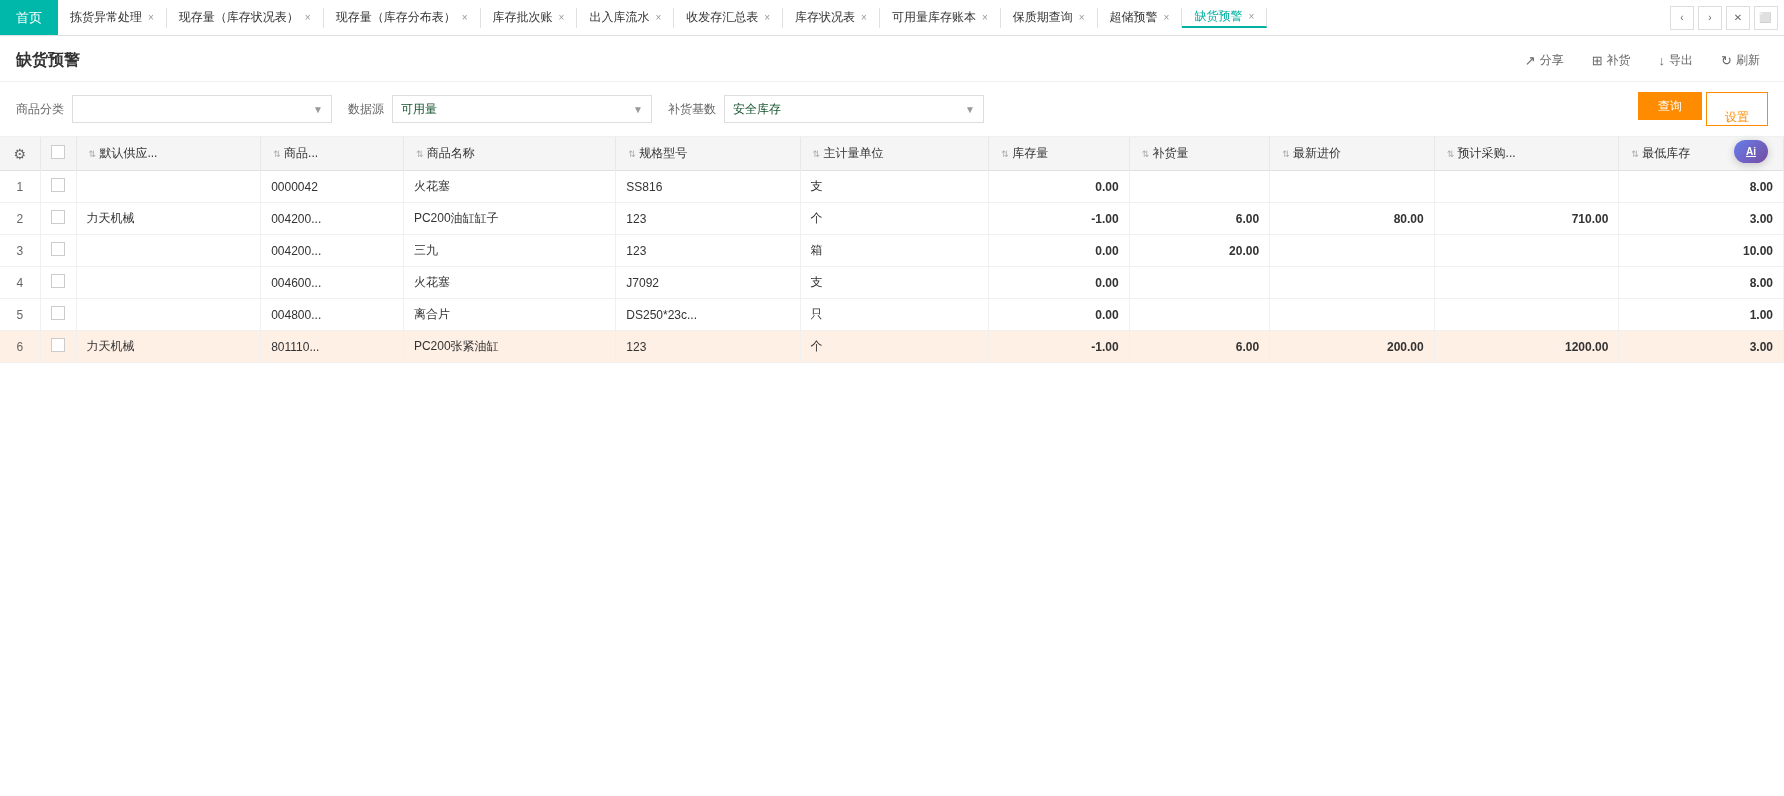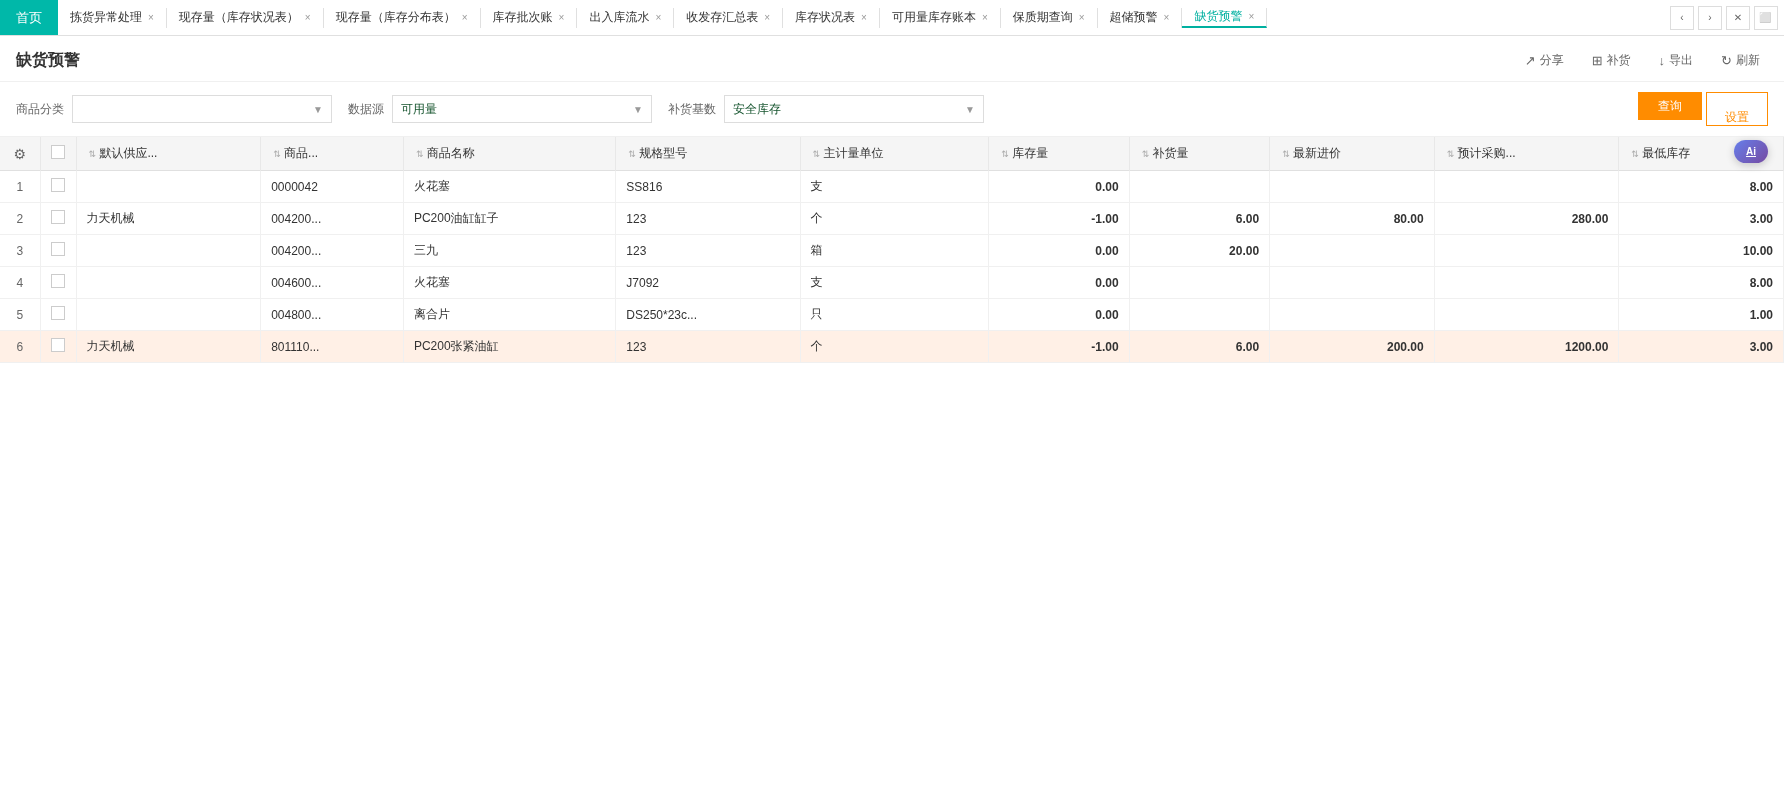--- a/index.html
+++ b/index.html
@@ -430,21 +430,21 @@
       <span class="checkbox-wrap"></span>
     </td>
     <td>力天机械</td>
     <td>004200...</td>
     <td>PC200油缸缸子</td>
     <td>123</td>
     <td>个</td>
     <td class="col-num">-1.00</td>
     <td class="col-num">6.00</td>
     <td class="col-num">80.00</td>
-    <td class="col-num">280.00</td>
+    <td class="col-num">710.00</td>
     <td class="col-num">3.00</td>
   </tr>
           <tr>
     <td class="col-index">3</td>
     <td class="col-checkbox">
       <span class="checkbox-wrap"></span>
     </td>
     <td></td>
     <td>004200...</td>
     <td>三九</td>

